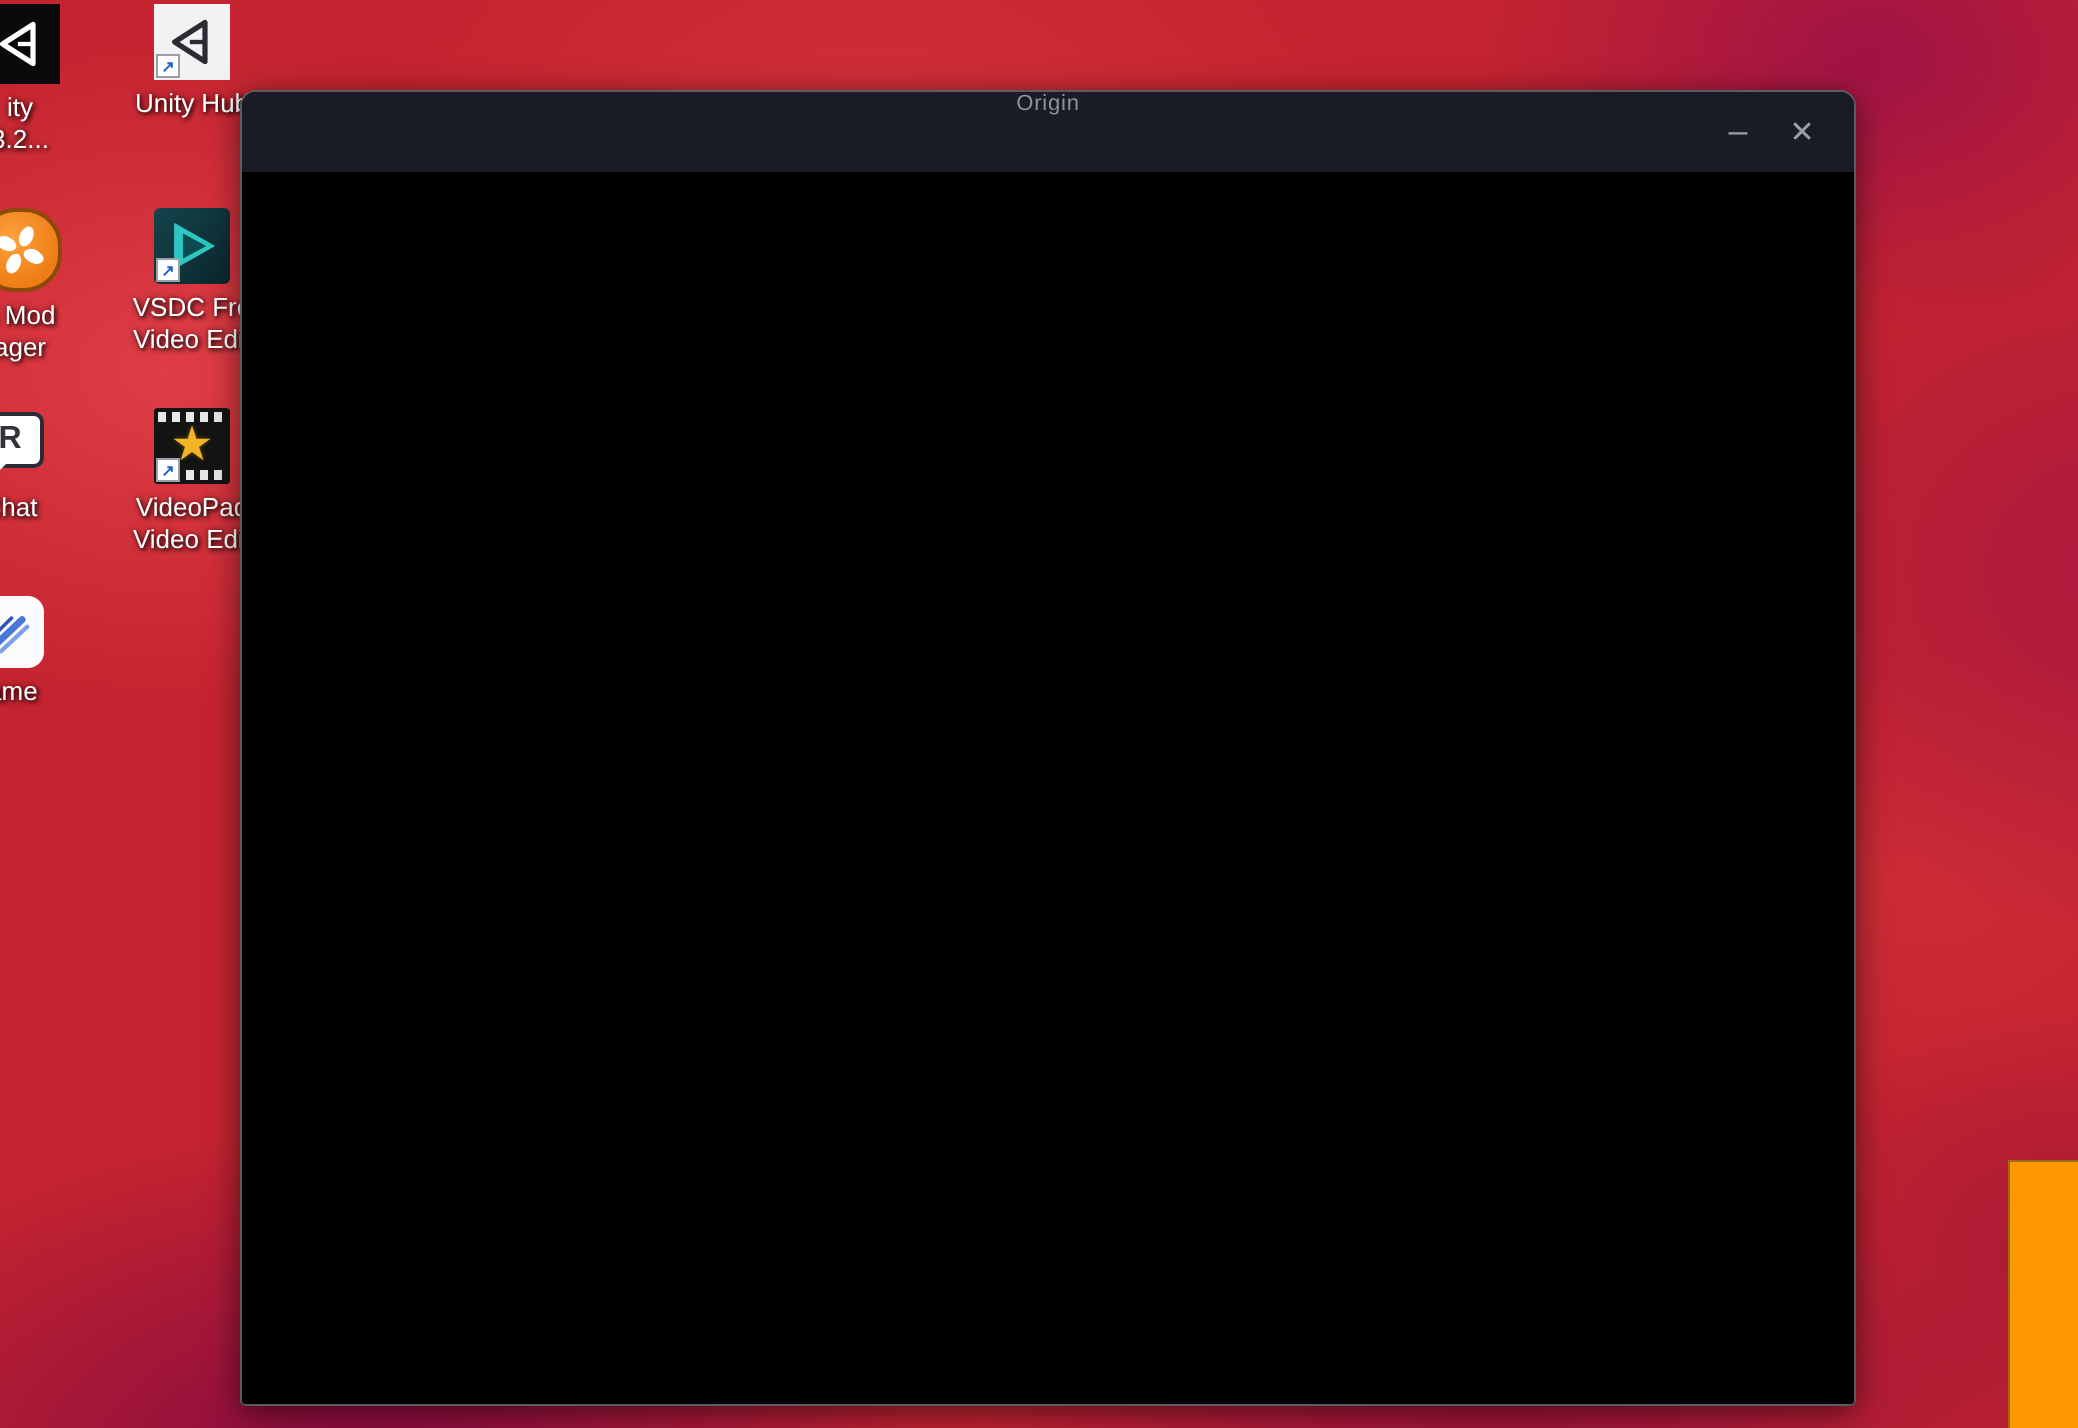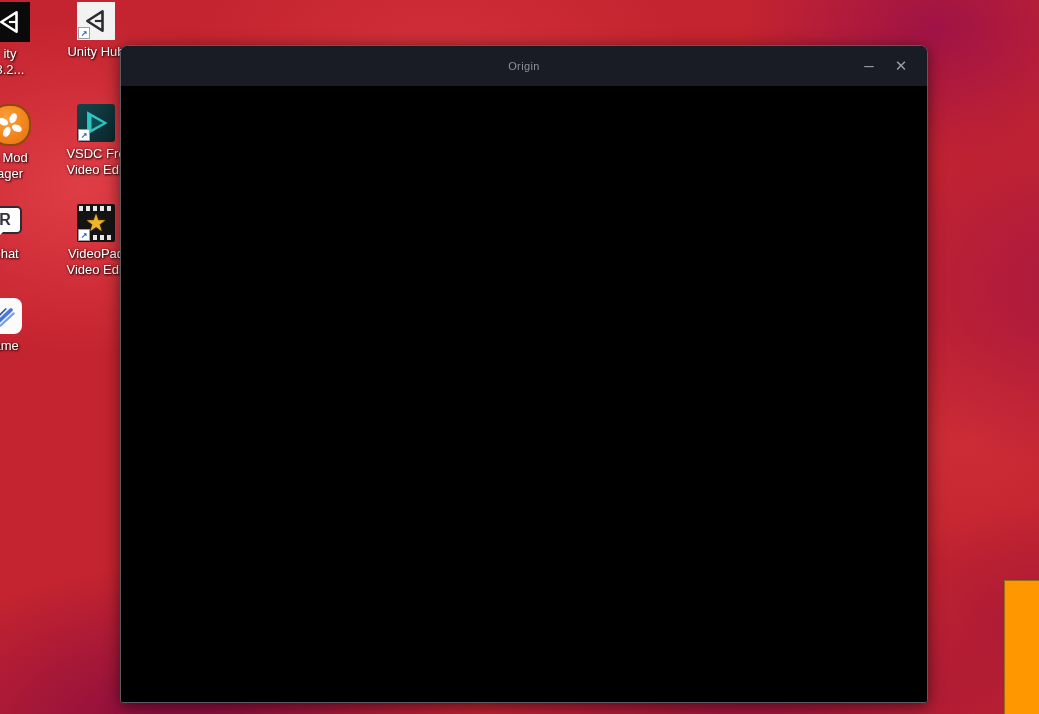--- a/index.html
+++ b/index.html
@@ -48,21 +48,21 @@
                 background-image:repeating-linear-gradient(90deg,#e8e8e8 0 4px, transparent 4px 7px); }
   .sprockets.top { top:2px; } .sprockets.bottom { bottom:2px; }
   .film-star  { color:#f0b429; font-size:24px; line-height:1; text-shadow:0 0 2px #6d5200; }
   .frame-sq   { width:36px; height:36px; background:#fbfbfb; border-radius:8px; display:flex; align-items:center; justify-content:center; }
 
   
   .window { position:absolute; left:120px; top:45px; width:808px; height:658px; z-index:5;
             background:#000000; border:1px solid #595d63; border-radius:8px 8px 3px 3px;
             box-shadow:0 3px 16px rgba(0,0,0,.55); }
   .titlebar { height:40px; background:#191c24; border-radius:7px 7px 0 0; position:relative;
-              display:flex; align-items:center; justify-content:center; }
+              display:flex; justify-content:center; }
   .win-title { font-size:11px; color:#8d919a; letter-spacing:.4px; }
   .win-controls { position:absolute; right:10px; top:0; height:40px; display:flex; align-items:center; }
   .win-btn { width:32px; height:28px; display:flex; align-items:center; justify-content:center;
              color:#9a9ea6; font-size:15px; cursor:default; background:transparent; border:none; }
   .win-btn.min { font-size:17px; }
   .win-content { position:absolute; left:0; right:0; top:40px; bottom:0; background:#000000;
                  border-radius:0 0 2px 2px; }
 
   
   .orange-panel { position:absolute; left:1004px; top:580px; width:35px; height:134px; z-index:2;

